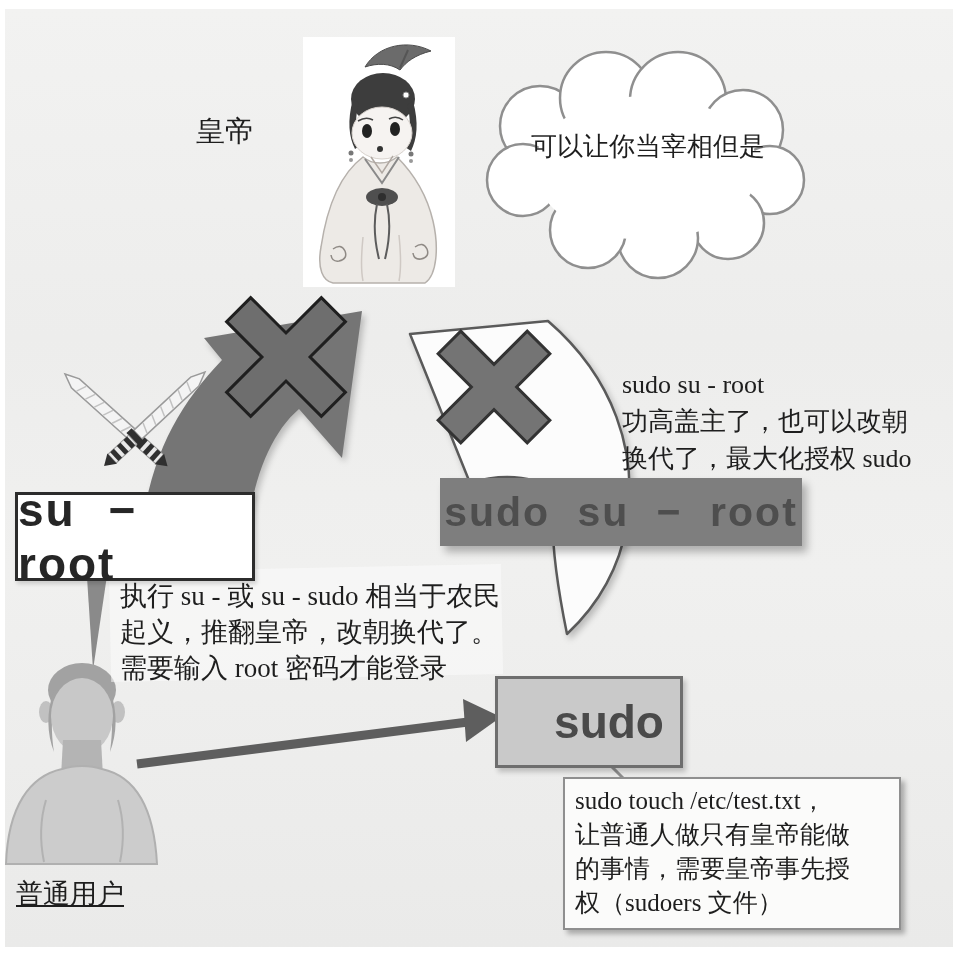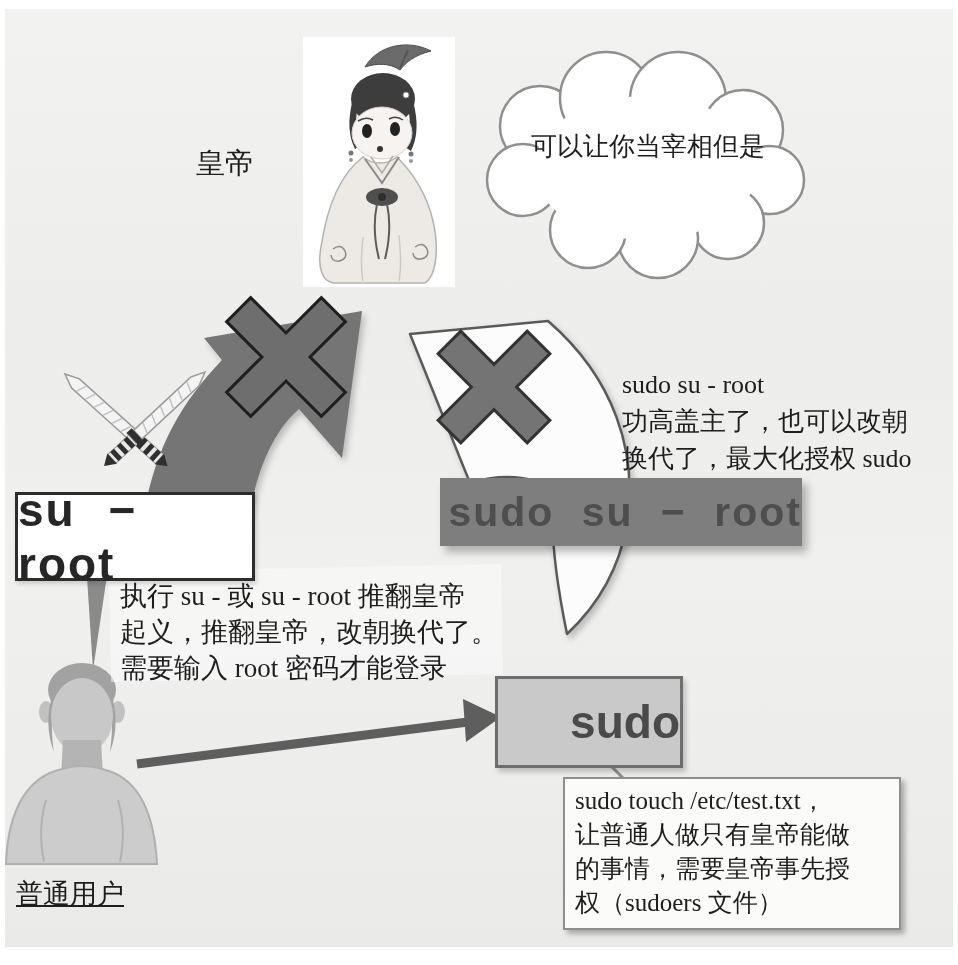--- a/index.html
+++ b/index.html
@@ -5,25 +5,25 @@
   html,body{margin:0;padding:0;background:#ffffff;}
   .page{position:relative;width:958px;height:965px;background:#ffffff;overflow:hidden;
         font-family:"Liberation Serif","DejaVu Serif",serif;color:#1e1e1e;}
   .canvas{position:absolute;left:5px;top:9px;width:948px;height:938px;
           background:linear-gradient(180deg,#f2f2f1 0%,#ededec 35%,#f0f0ef 60%,#eaeae9 100%);}
   .abs{position:absolute;}
   svg{display:block;}
   .art-back{position:absolute;left:0;top:0;z-index:1;}
   .emperor-frame{position:absolute;left:303px;top:37px;width:152px;height:250px;background:#ffffff;z-index:2;}
   .emperor-label{position:absolute;left:165px;top:112px;width:120px;text-align:center;
-                 font-size:29px;line-height:38px;z-index:5;margin-top:32px;}
+                 font-size:29px;line-height:38px;z-index:5;}
   .cloud-svg{position:absolute;left:478px;top:48px;z-index:2;}
   .cloud-text{position:absolute;left:490px;top:128px;width:316px;text-align:center;
               font-size:26px;line-height:37px;z-index:5;}
-  .cmd-box{position:absolute;display:flex;align-items:center;justify-content:flex-end;
+  .cmd-box{position:absolute;display:flex;align-items:center;justify-content:center;
            font-family:"Liberation Sans","DejaVu Sans",sans-serif;font-weight:bold;z-index:3;}
   .box-su-root{left:15px;top:492px;width:234px;height:83px;background:#ffffff;
                border:3px solid #2c2c2c;font-size:46px;color:#262626;
                letter-spacing:2px;word-spacing:18px;box-shadow:2px 3px 4px rgba(0,0,0,0.15);}
   .box-sudo-su-root{left:440px;top:478px;width:362px;height:68px;background:#7e7e7e;
                font-size:41px;color:#4e4e4e;letter-spacing:2px;word-spacing:14px;
                box-shadow:5px 6px 8px rgba(0,0,0,0.28);}
   .box-sudo{left:495px;top:676px;width:142px;height:86px;background:#c9c9c9;
                border:3px solid #6e6e6e;font-size:46px;color:#4a4a4a;
                box-shadow:3px 4px 5px rgba(0,0,0,0.2);padding-left:40px;}
@@ -179,21 +179,21 @@
       <rect x="92" y="-9" width="7" height="18" fill="#2f2f2f"></rect>
       <rect x="99" y="-6" width="28" height="12" fill="#e8e8e8" stroke="#999999"></rect>
       <rect x="101" y="-6" width="5" height="12" fill="#2f2f2f"></rect>
       <rect x="110" y="-6" width="5" height="12" fill="#2f2f2f"></rect>
       <rect x="119" y="-6" width="5" height="12" fill="#2f2f2f"></rect>
       <polygon points="127,-7 138,0 127,7" fill="#2f2f2f"></polygon>
     </g>
   </svg>
 
   <div class="abs note note-su">
-    <div>执行 su - 或 su - root 推翻皇帝</div>
+    <div>执行 su - 或 su - sudo 相当于农民</div>
     <div>起义，推翻皇帝，改朝换代了。</div>
     <div>需要输入 root 密码才能登录</div>
   </div>
 
   <div class="abs note-sudo-box">
     <div>sudo touch /etc/test.txt，</div>
     <div>让普通人做只有皇帝能做</div>
     <div>的事情，需要皇帝事先授</div>
     <div>权（sudoers 文件）</div>
   </div>

